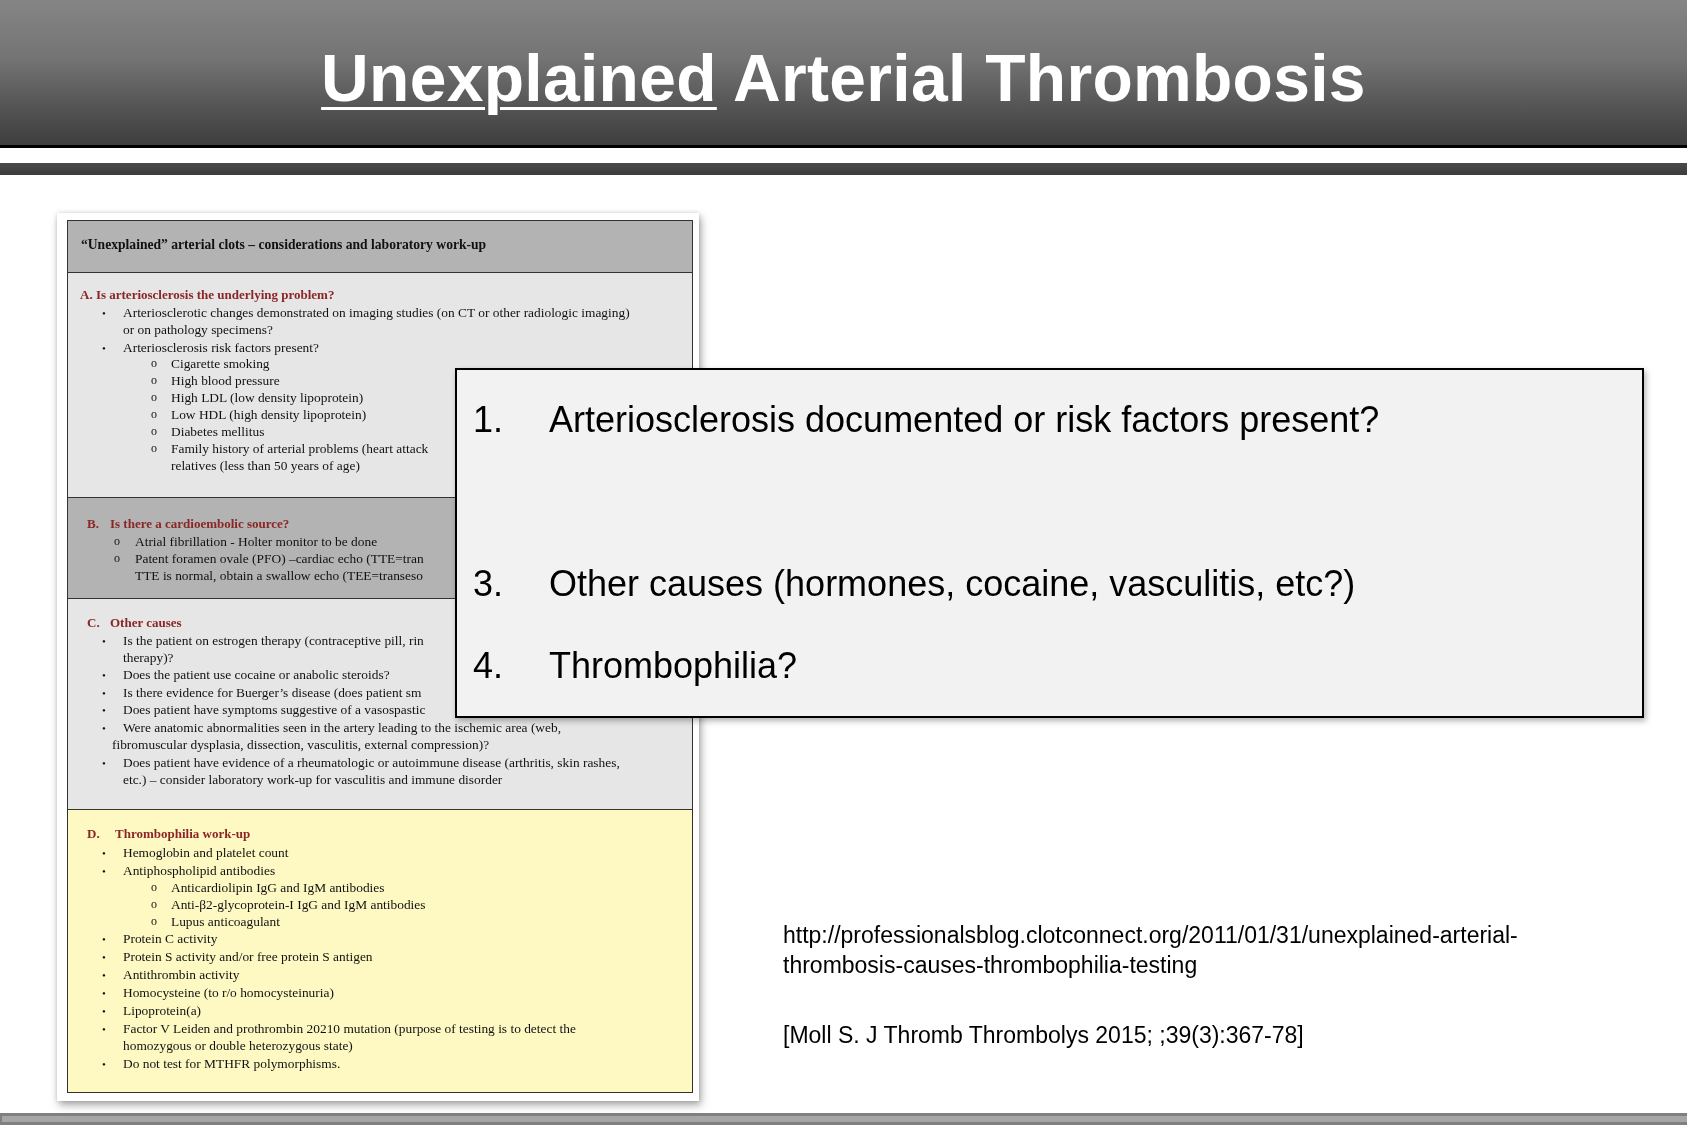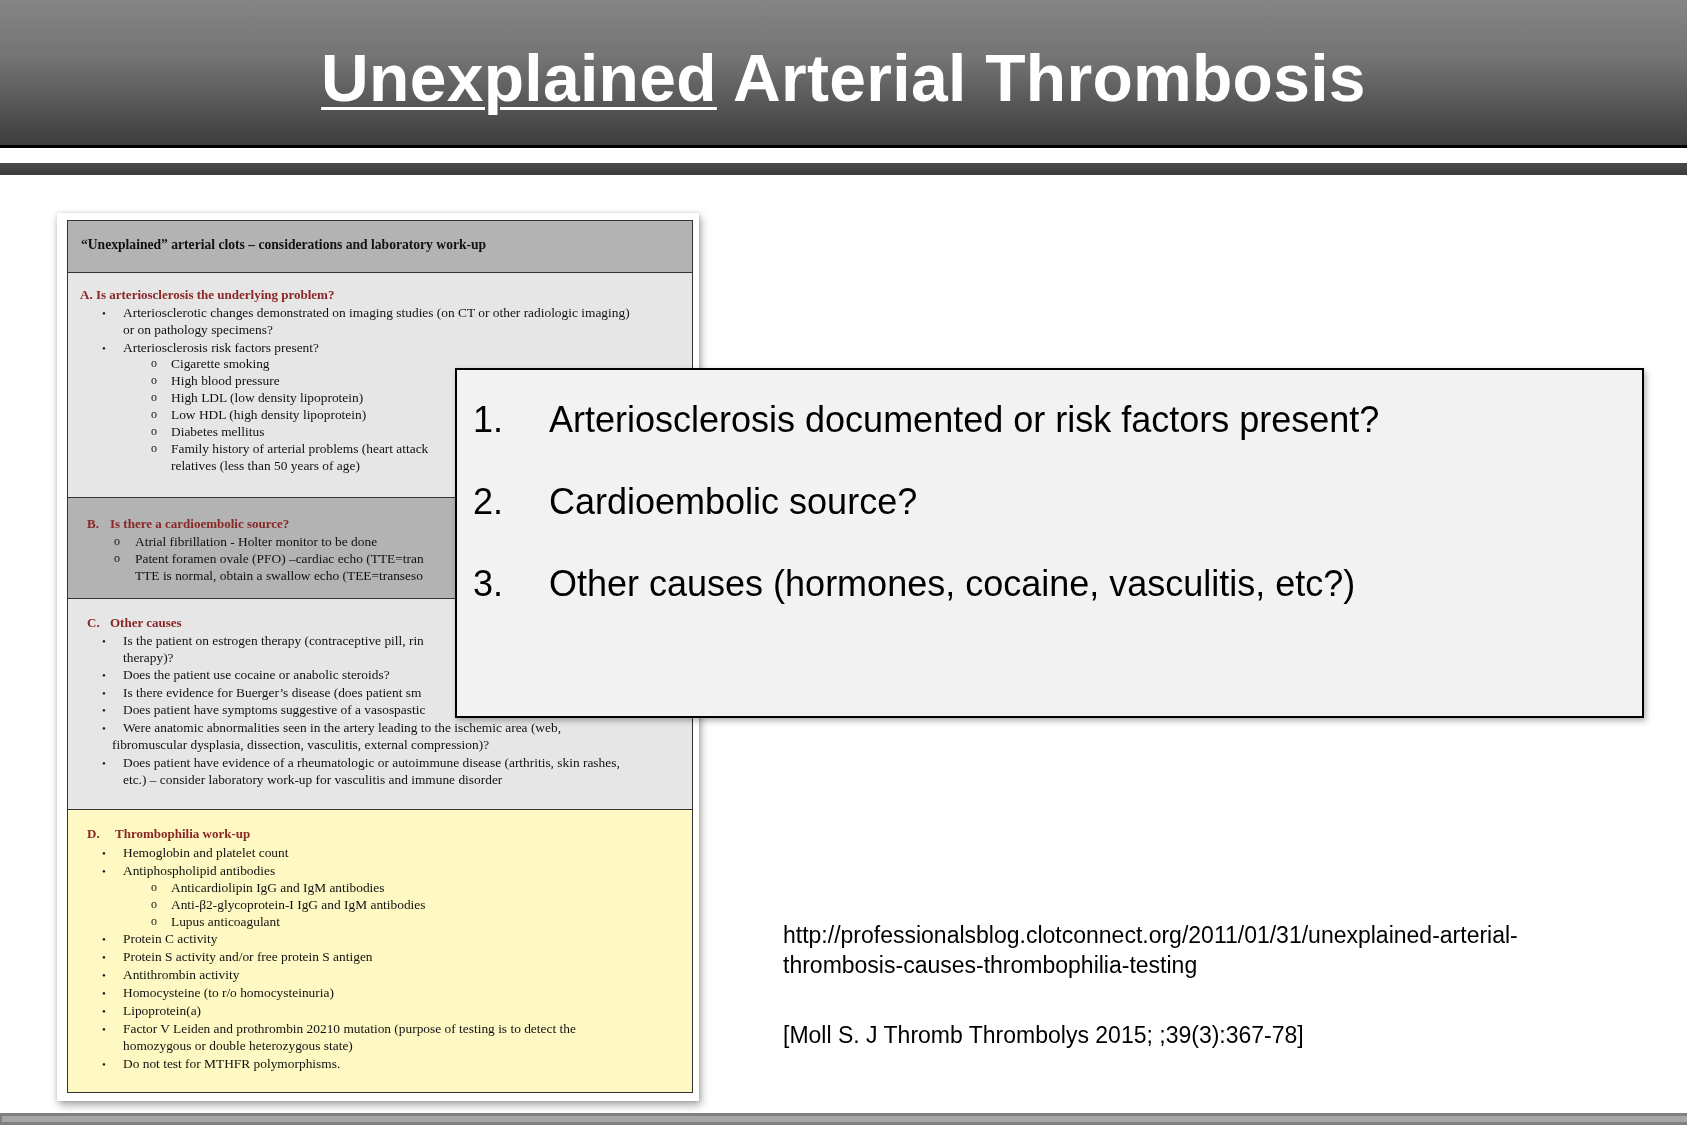--- a/index.html
+++ b/index.html
@@ -168,22 +168,22 @@
       <div class="ln" style="left:55px; top:210px;">Factor V Leiden and prothrombin 20210 mutation (purpose of testing is to detect the</div>
       <div class="ln" style="left:55px; top:227px;">homozygous or double heterozygous state)</div>
       <span class="bul" style="left:34px; top:248px;">•</span>
       <div class="ln" style="left:55px; top:245px;">Do not test for MTHFR polymorphisms.</div>
     </div>
   </div>
 </div>
 
 <div class="overlay">
   <div class="ov-item" style="top:24px;"><span class="num">1.</span><span>Arteriosclerosis documented or risk factors present?</span></div>
-  <div class="ov-item" style="top:106px;"><span class="num">2.</span><span>Cardioembolic source?</span></div>
   <div class="ov-item" style="top:188px;"><span class="num">3.</span><span>Other causes (hormones, cocaine, vasculitis, etc?)</span></div>
+  <div class="ov-item" style="top:270px;"><span class="num">4.</span><span>Thrombophilia?</span></div>
 </div>
 
 <div class="ref" style="top:920px;">http://professionalsblog.clotconnect.org/2011/01/31/unexplained-arterial-</div>
 <div class="ref" style="top:950px;">thrombosis-causes-thrombophilia-testing</div>
 <div class="ref" style="top:1020px;">[Moll S. J Thromb Thrombolys 2015; ;39(3):367-78]</div>
 
 <div class="bottom-bar">
     <div class="inner"></div>
   </div>
 

